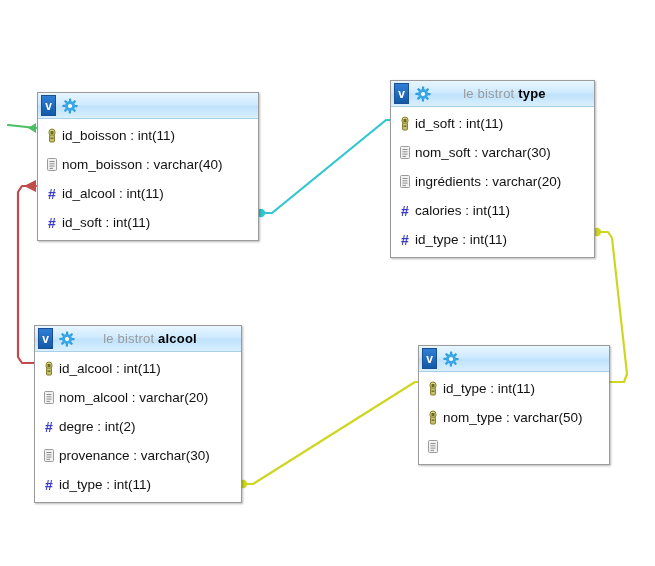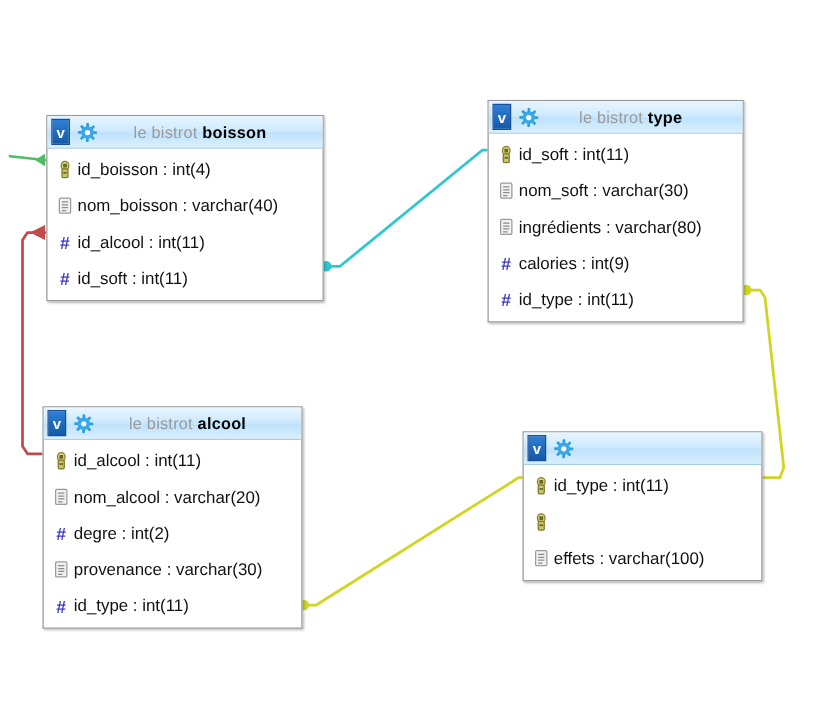--- a/index.html
+++ b/index.html
@@ -92,31 +92,30 @@
               <rect x="7.0" y="0.4" width="2.2" height="4.2" rx="0.6" fill="#2f9ee0" transform="rotate(90 8 8)"></rect>
               <rect x="7.0" y="0.4" width="2.2" height="4.2" rx="0.6" fill="#2f9ee0" transform="rotate(135 8 8)"></rect>
               <rect x="7.0" y="0.4" width="2.2" height="4.2" rx="0.6" fill="#2f9ee0" transform="rotate(180 8 8)"></rect>
               <rect x="7.0" y="0.4" width="2.2" height="4.2" rx="0.6" fill="#2f9ee0" transform="rotate(225 8 8)"></rect>
               <rect x="7.0" y="0.4" width="2.2" height="4.2" rx="0.6" fill="#2f9ee0" transform="rotate(270 8 8)"></rect>
               <rect x="7.0" y="0.4" width="2.2" height="4.2" rx="0.6" fill="#2f9ee0" transform="rotate(315 8 8)"></rect>
               <circle cx="8" cy="8" r="5" fill="#3aa7e6"></circle>
               <circle cx="8" cy="8" r="2.1" fill="#ffffff"></circle>
             </svg>
           </span>
-          <span class="tbl-title"><span class="pfx">le bistrot</span> <span class="nm">boisson</span></span>
         </div>
         <div class="fields">
           <div class="field-row">
             <svg class="fi" viewBox="0 0 14 15">
               <rect x="4" y="1" width="6" height="7" rx="3" fill="#d8d38a" stroke="#8a8128" stroke-width="1"></rect>
               <rect x="5.5" y="3" width="3" height="3" fill="#6b6a23"></rect>
               <rect x="4.6" y="7" width="4.8" height="7" rx="1" fill="#c9c470" stroke="#7e7722" stroke-width="1"></rect>
               <rect x="5.6" y="9.5" width="2.8" height="1.4" fill="#6b6a23"></rect>
             </svg>
-            <span class="fname">id_boisson : int(4)</span>
+            <span class="fname">id_boisson : int(11)</span>
           </div>
           <div class="field-row">
             <svg class="fi" viewBox="0 0 14 15">
               <rect x="2.5" y="1.5" width="9" height="12" rx="1" fill="#f2f2f2" stroke="#9b9b9b" stroke-width="1"></rect>
               <line x1="4.5" y1="4.5" x2="9.5" y2="4.5" stroke="#8d8d8d" stroke-width="1"></line>
               <line x1="4.5" y1="6.8" x2="9.5" y2="6.8" stroke="#8d8d8d" stroke-width="1"></line>
               <line x1="4.5" y1="9.1" x2="9.5" y2="9.1" stroke="#8d8d8d" stroke-width="1"></line>
               <line x1="4.5" y1="11.4" x2="8" y2="11.4" stroke="#8d8d8d" stroke-width="1"></line>
             </svg>
             <span class="fname">nom_boisson : varchar(40)</span>
@@ -171,25 +170,25 @@
             <span class="fname">nom_soft : varchar(30)</span>
           </div>
           <div class="field-row">
             <svg class="fi" viewBox="0 0 14 15">
               <rect x="2.5" y="1.5" width="9" height="12" rx="1" fill="#f2f2f2" stroke="#9b9b9b" stroke-width="1"></rect>
               <line x1="4.5" y1="4.5" x2="9.5" y2="4.5" stroke="#8d8d8d" stroke-width="1"></line>
               <line x1="4.5" y1="6.8" x2="9.5" y2="6.8" stroke="#8d8d8d" stroke-width="1"></line>
               <line x1="4.5" y1="9.1" x2="9.5" y2="9.1" stroke="#8d8d8d" stroke-width="1"></line>
               <line x1="4.5" y1="11.4" x2="8" y2="11.4" stroke="#8d8d8d" stroke-width="1"></line>
             </svg>
-            <span class="fname">ingrédients : varchar(80)</span>
-          </div>
-          <div class="field-row">
-            <span class="hash">#</span>
-            <span class="fname">calories : int(9)</span>
+            <span class="fname">ingrédients : varchar(20)</span>
+          </div>
+          <div class="field-row">
+            <span class="hash">#</span>
+            <span class="fname">calories : int(11)</span>
           </div>
           <div class="field-row">
             <span class="hash">#</span>
             <span class="fname">id_type : int(11)</span>
           </div>
         </div>
       </div>
       <div class="table-box" style="left: 34px; top: 325px; width: 208px;">
         <div class="tbl-header">
           <span class="v-badge">v</span>
@@ -277,27 +276,27 @@
             </svg>
             <span class="fname">id_type : int(11)</span>
           </div>
           <div class="field-row">
             <svg class="fi" viewBox="0 0 14 15">
               <rect x="4" y="1" width="6" height="7" rx="3" fill="#d8d38a" stroke="#8a8128" stroke-width="1"></rect>
               <rect x="5.5" y="3" width="3" height="3" fill="#6b6a23"></rect>
               <rect x="4.6" y="7" width="4.8" height="7" rx="1" fill="#c9c470" stroke="#7e7722" stroke-width="1"></rect>
               <rect x="5.6" y="9.5" width="2.8" height="1.4" fill="#6b6a23"></rect>
             </svg>
-          </div>
-          <div class="field-row">
-            <svg class="fi" viewBox="0 0 14 15">
-              <rect x="2.5" y="1.5" width="9" height="12" rx="1" fill="#f2f2f2" stroke="#9b9b9b" stroke-width="1"></rect>
-              <line x1="4.5" y1="4.5" x2="9.5" y2="4.5" stroke="#8d8d8d" stroke-width="1"></line>
-              <line x1="4.5" y1="6.8" x2="9.5" y2="6.8" stroke="#8d8d8d" stroke-width="1"></line>
-              <line x1="4.5" y1="9.1" x2="9.5" y2="9.1" stroke="#8d8d8d" stroke-width="1"></line>
-              <line x1="4.5" y1="11.4" x2="8" y2="11.4" stroke="#8d8d8d" stroke-width="1"></line>
-            </svg>
-            <span class="fname">effets : varchar(100)</span>
+            <span class="fname">nom_type : varchar(50)</span>
+          </div>
+          <div class="field-row">
+            <svg class="fi" viewBox="0 0 14 15">
+              <rect x="2.5" y="1.5" width="9" height="12" rx="1" fill="#f2f2f2" stroke="#9b9b9b" stroke-width="1"></rect>
+              <line x1="4.5" y1="4.5" x2="9.5" y2="4.5" stroke="#8d8d8d" stroke-width="1"></line>
+              <line x1="4.5" y1="6.8" x2="9.5" y2="6.8" stroke="#8d8d8d" stroke-width="1"></line>
+              <line x1="4.5" y1="9.1" x2="9.5" y2="9.1" stroke="#8d8d8d" stroke-width="1"></line>
+              <line x1="4.5" y1="11.4" x2="8" y2="11.4" stroke="#8d8d8d" stroke-width="1"></line>
+            </svg>
           </div>
         </div>
       </div>
     </div>
 </div>
 
 </body></html>

